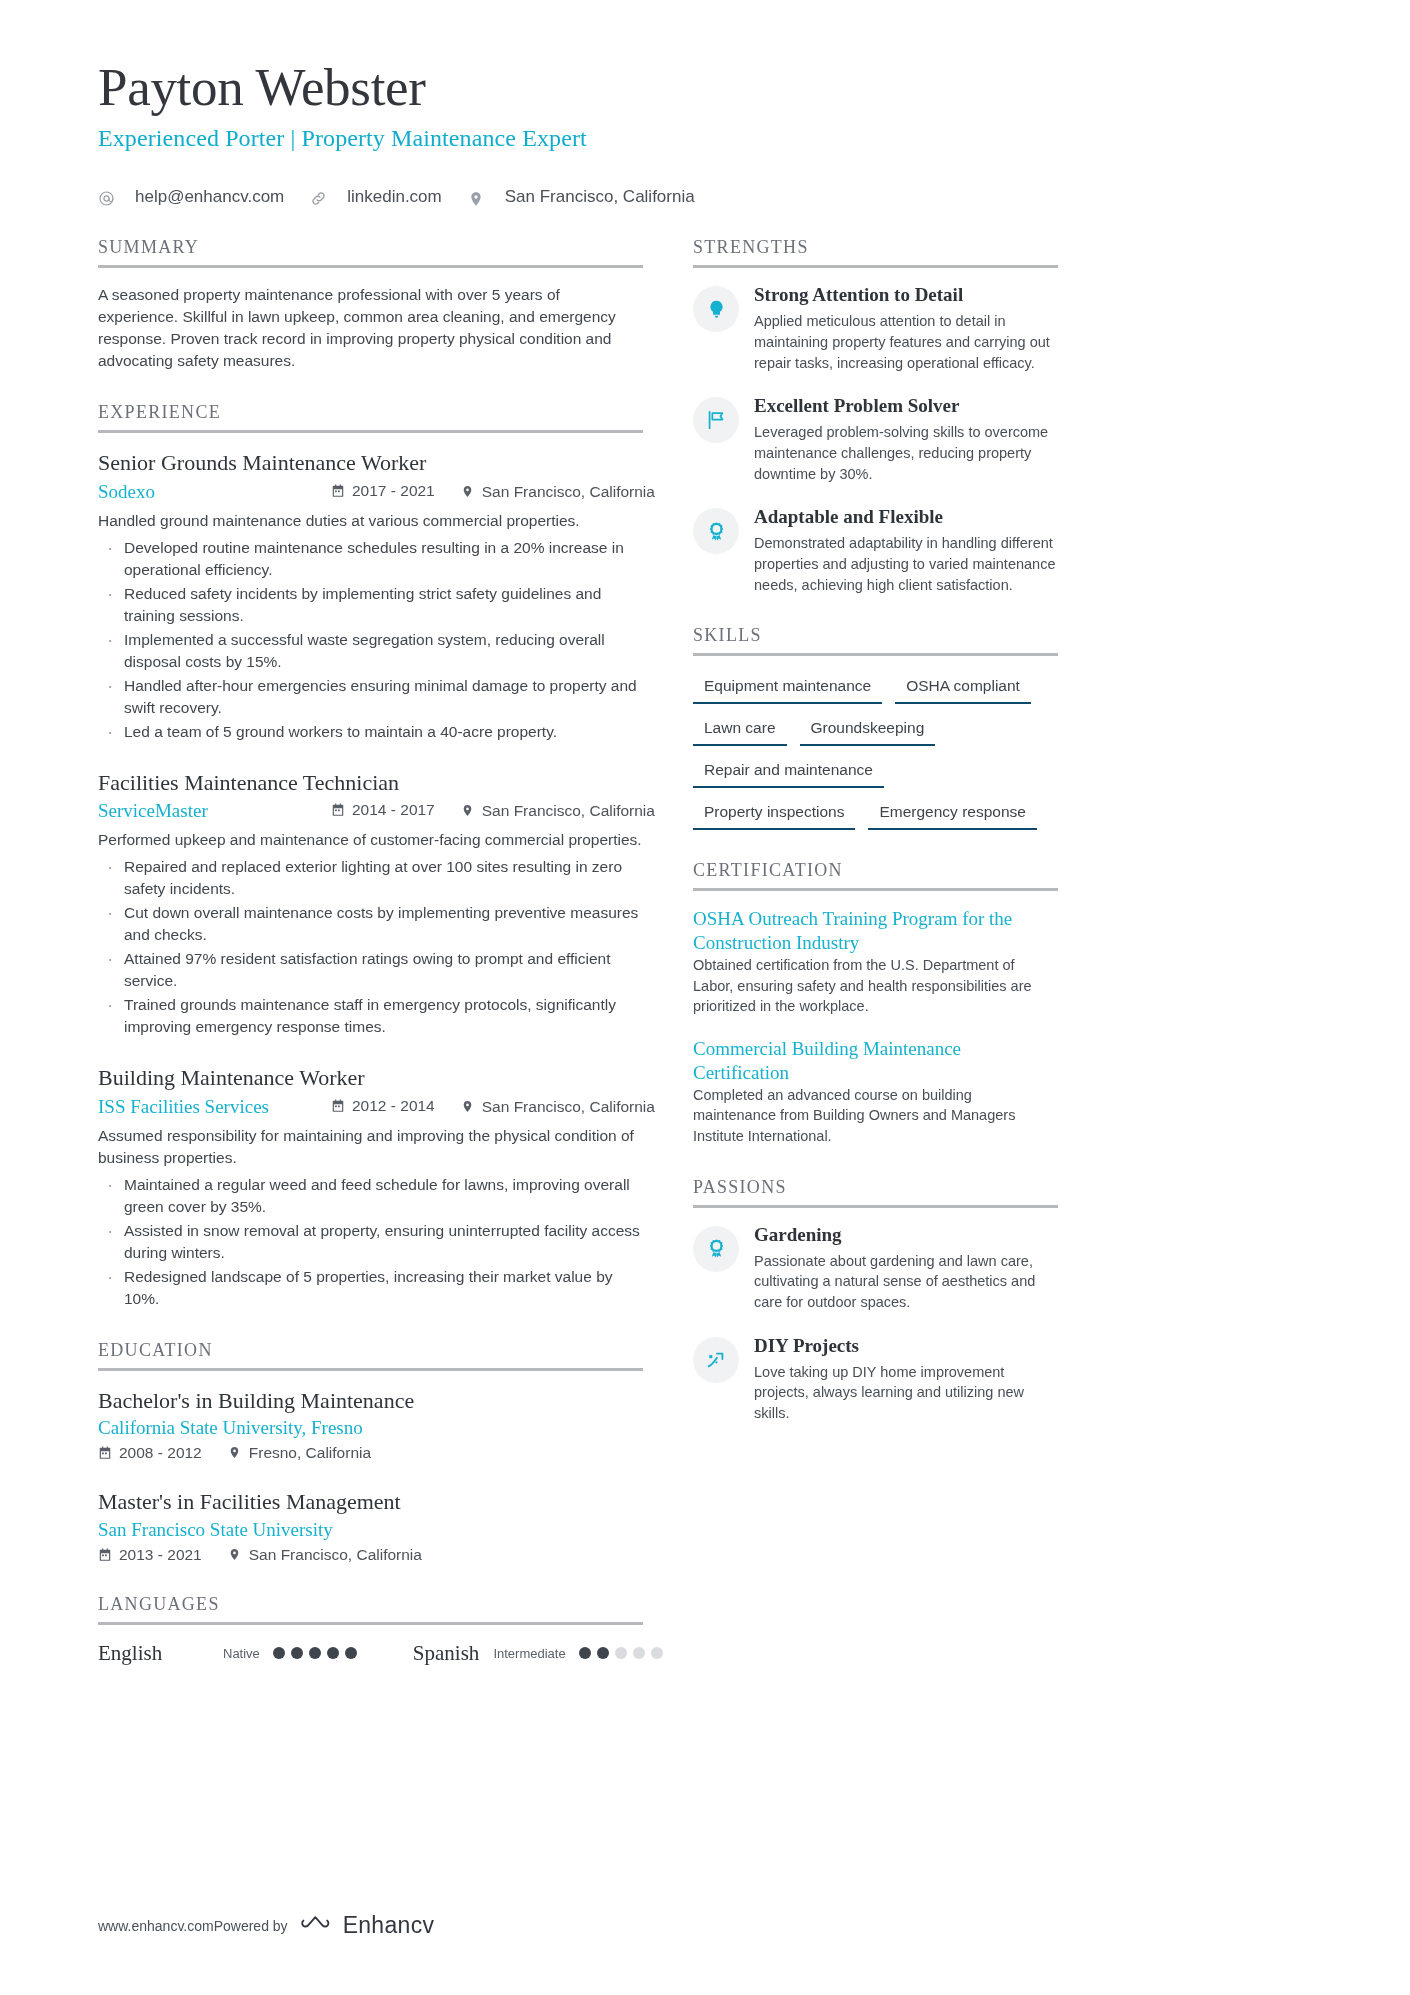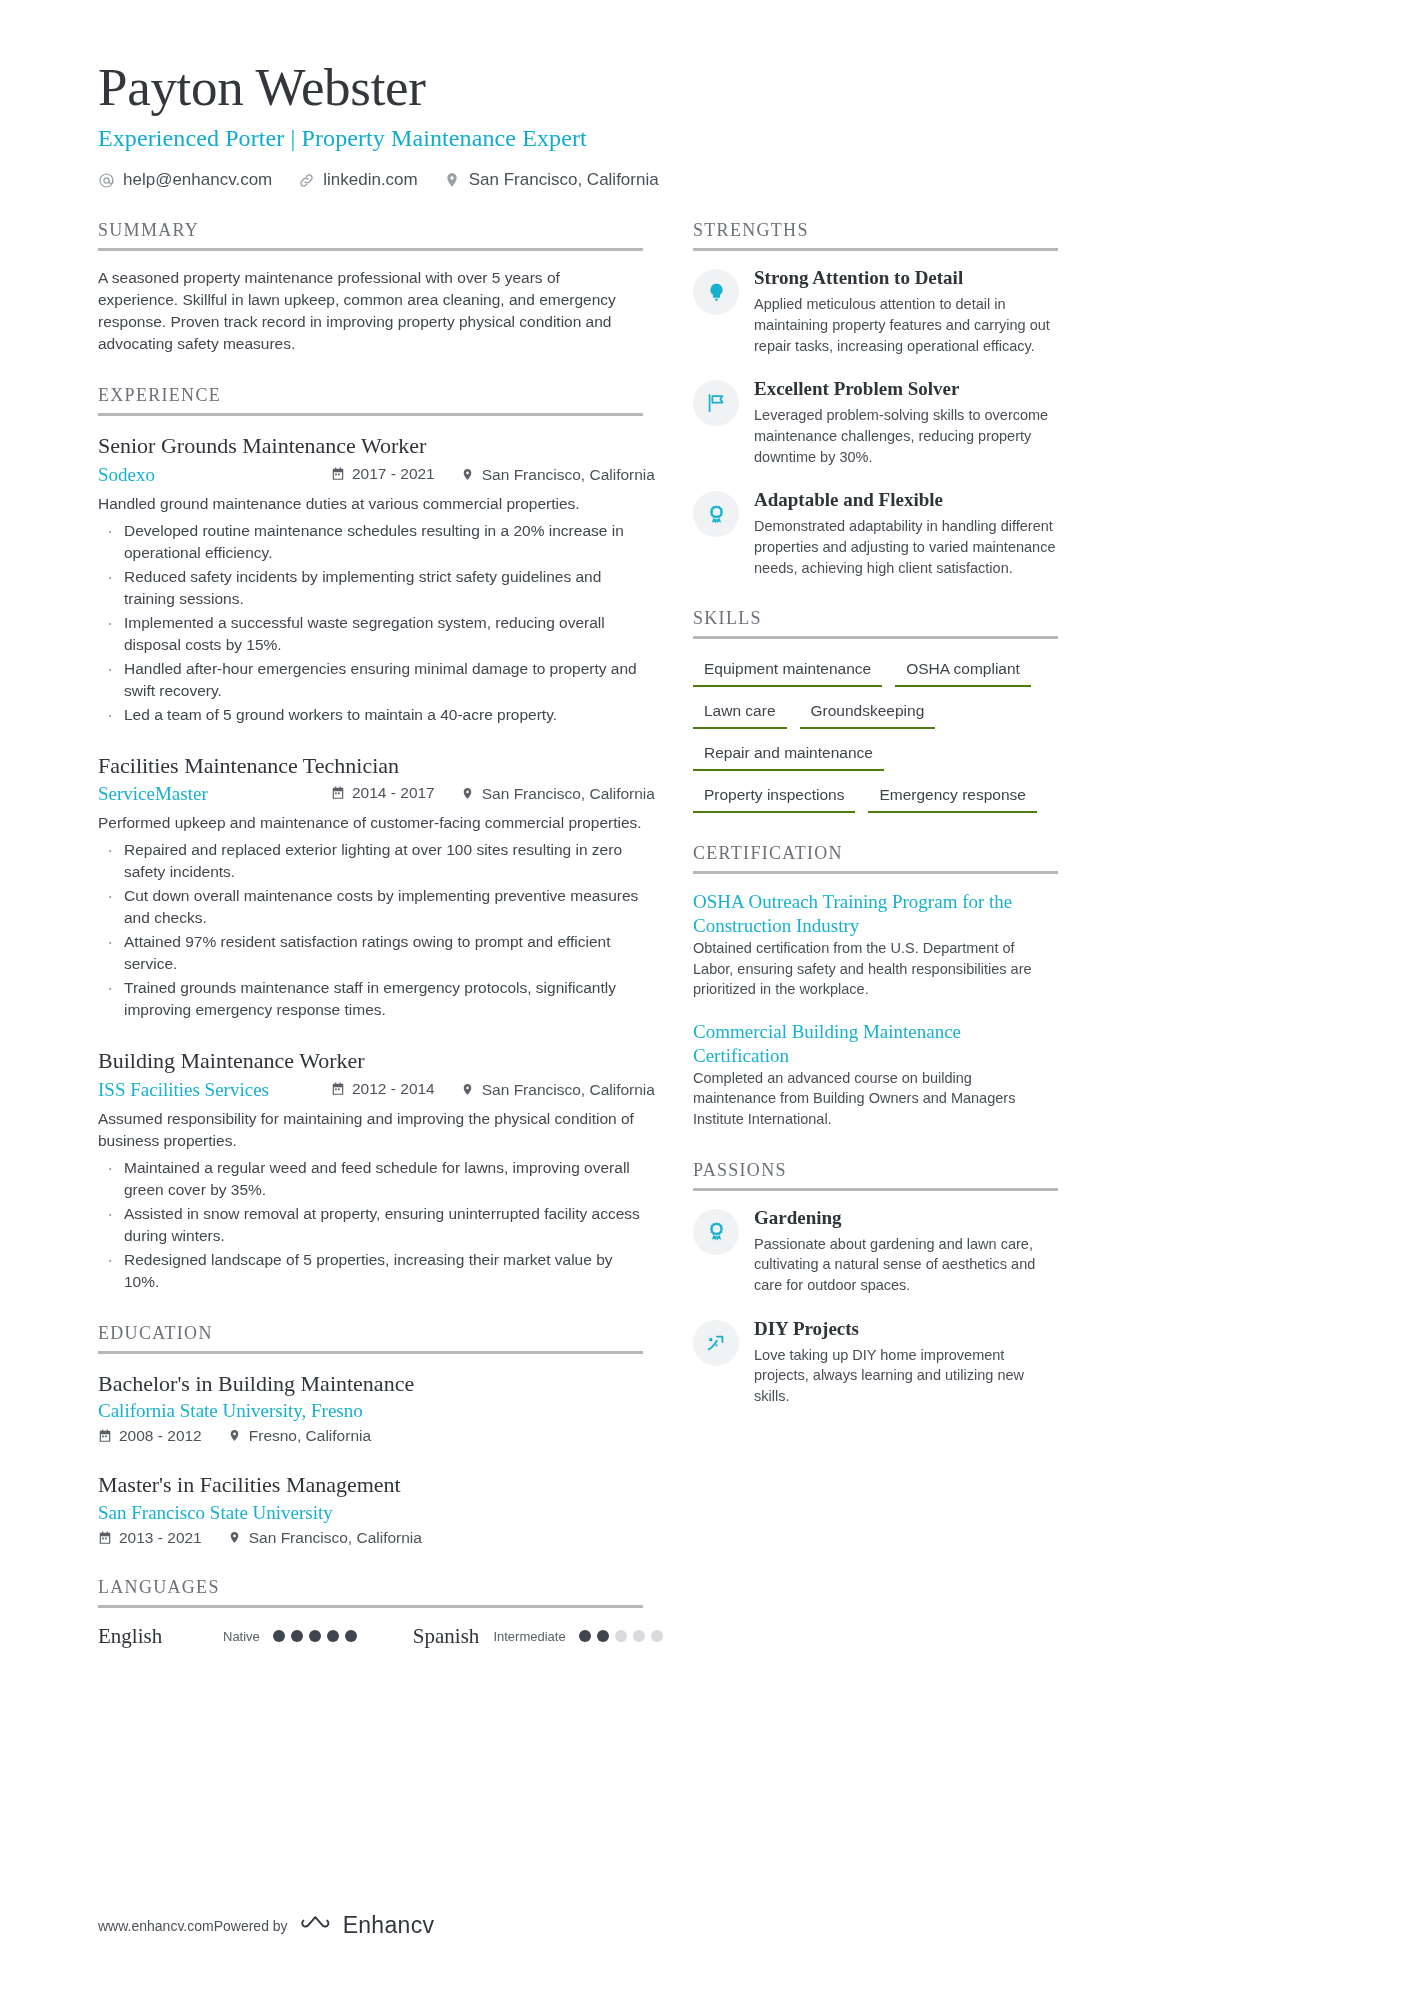--- a/index.html
+++ b/index.html
@@ -40,23 +40,24 @@
   .contact-row {
     display: flex;
     align-items: center;
     gap: 26px;
     margin-top: 18px;
     font-size: 17px;
     color: #4a4f59;
   }
   .contact-item {
     display: flex;
-    align-items: center;
-    gap: 8px;
+    align-items: flex-end;
+    gap: 20px;
     white-space: nowrap;
+    margin-top: 17px;
   }
   .contact-item .ico {
     display: inline-flex;
     align-items: center;
     justify-content: center;
     width: 17px;
     height: 17px;
     color: #9aa0a8;
   }
   .contact-item .ico svg { display: block; }
@@ -203,21 +204,21 @@
     color: #494e57;
     margin-top: 4px;
   }
 
   
   .skills-wrap { display: flex; flex-wrap: wrap; gap: 10px 13px; }
   .skill-tag {
     font-size: 15.5px;
     color: #3f444c;
     padding: 5px 11px 7px 11px;
-    border-bottom: 2px solid #4d7c0f;
+    border-bottom: 2px solid #0c4a6e;
     white-space: nowrap;
   }
 
   
   .cert-item { margin-bottom: 20px; }
   .cert-item:last-child { margin-bottom: 0; }
   .cert-title {
     font-family: "Liberation Serif", serif;
     font-size: 19px;
     color: #16b1cf;

